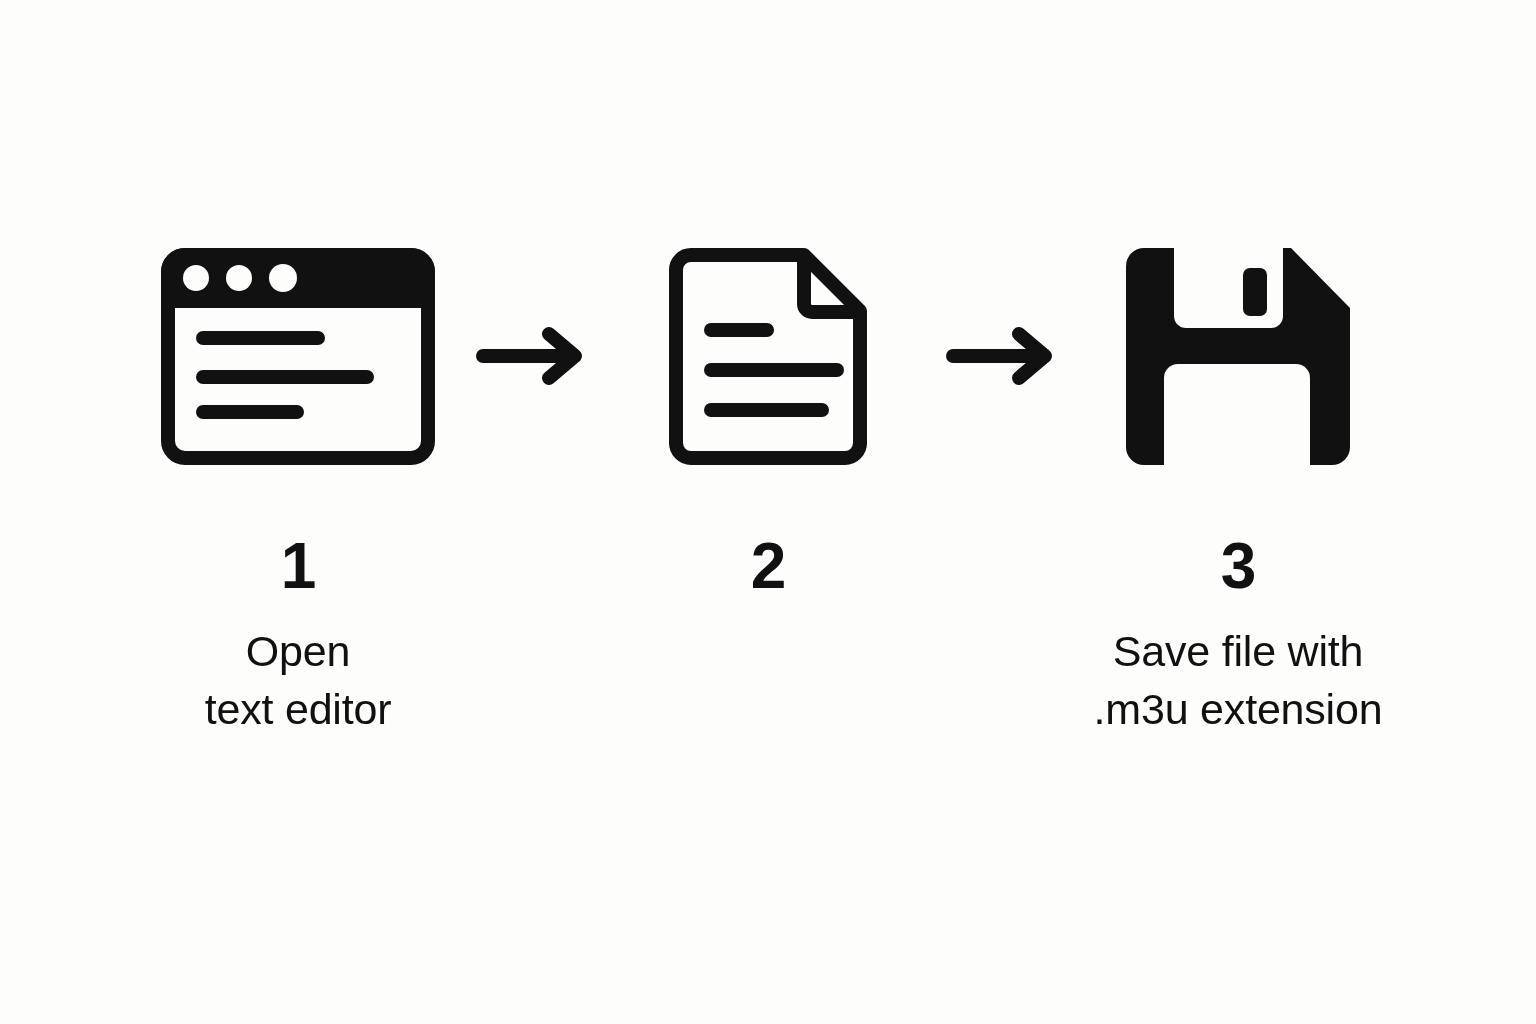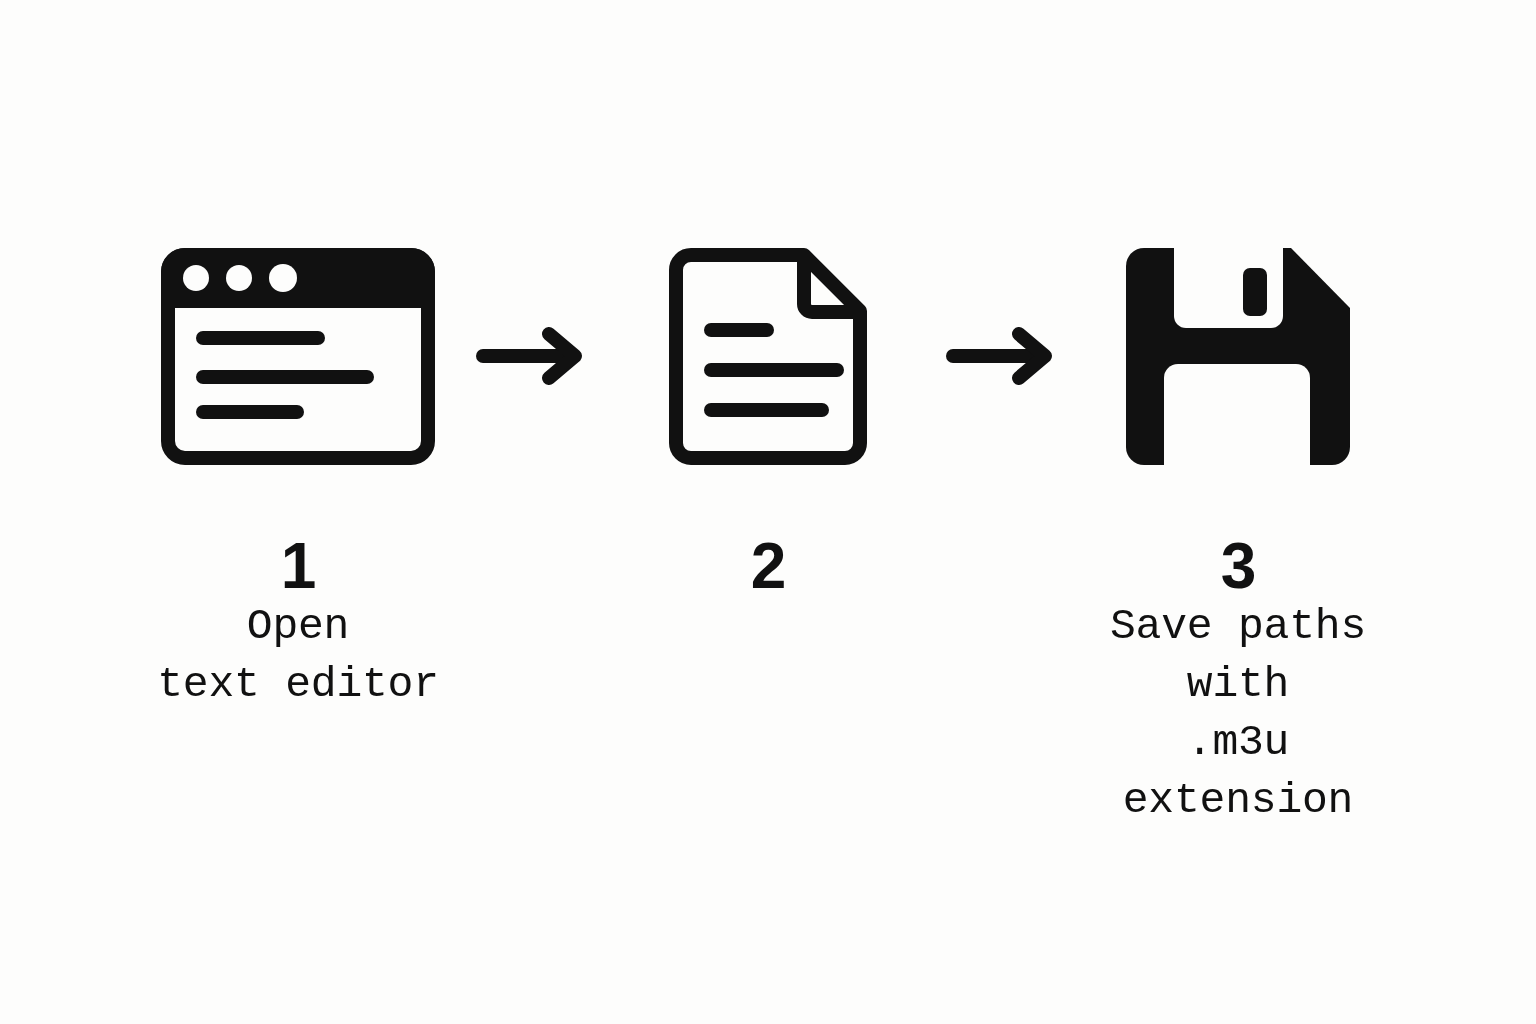--- a/index.html
+++ b/index.html
@@ -52,27 +52,27 @@
   .step-number {
     font-size: 64px;
     font-weight: bold;
     line-height: 1;
     letter-spacing: -1px;
     color: #111111;
     margin-top: 62px;
   }
 
   .step-caption {
+    margin-top: 24px;
     font-size: 43px;
     line-height: 1.35;
     text-align: center;
     color: #111111;
     white-space: pre-line;
     letter-spacing: -0.2px;
-    font-family: Liberation Mono, monospace;
   }
 
   
   .arrow-slot {
     width: 140px;
     height: 232px;
     display: flex;
     align-items: center;
     justify-content: center;
   }
@@ -165,18 +165,18 @@
                    A 18 18 0 0 1 18 0 Z" fill="#111111"></path>
 
           <path d="M 48 0 L 157 0 L 157 68 A 12 12 0 0 1 145 80 L 60 80 A 12 12 0 0 1 48 68 Z" fill="#fdfdfc"></path>
 
           <rect x="117" y="20" width="24" height="48" rx="7" ry="7" fill="#111111"></rect>
 
           <path d="M 38 130 A 14 14 0 0 1 52 116 L 170 116 A 14 14 0 0 1 184 130 L 184 217 L 38 217 Z" fill="#fdfdfc"></path>
         </svg>
       </div>
       <div class="step-number">3</div>
-      <div class="step-caption">Save paths with
+      <div class="step-caption">Save file with
 .m3u extension</div>
     </div>
 
   </div>
 </div>
 
 </body></html>

